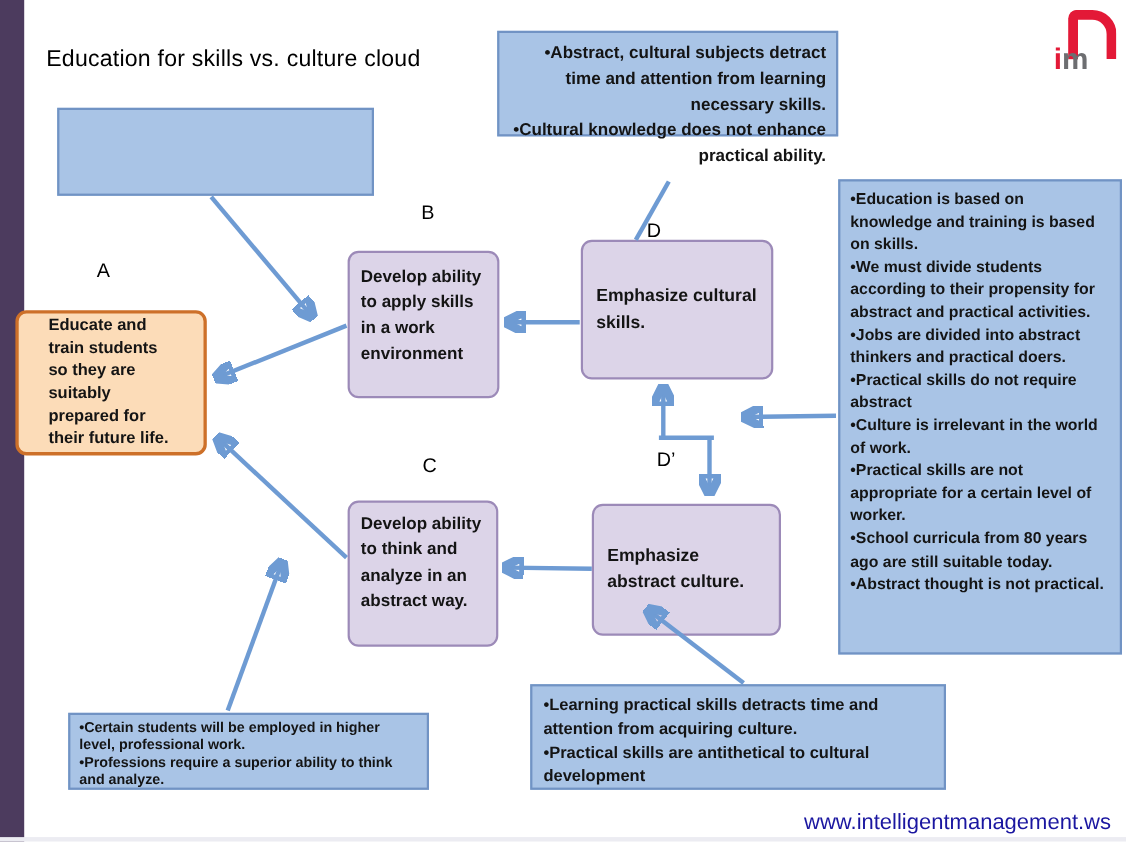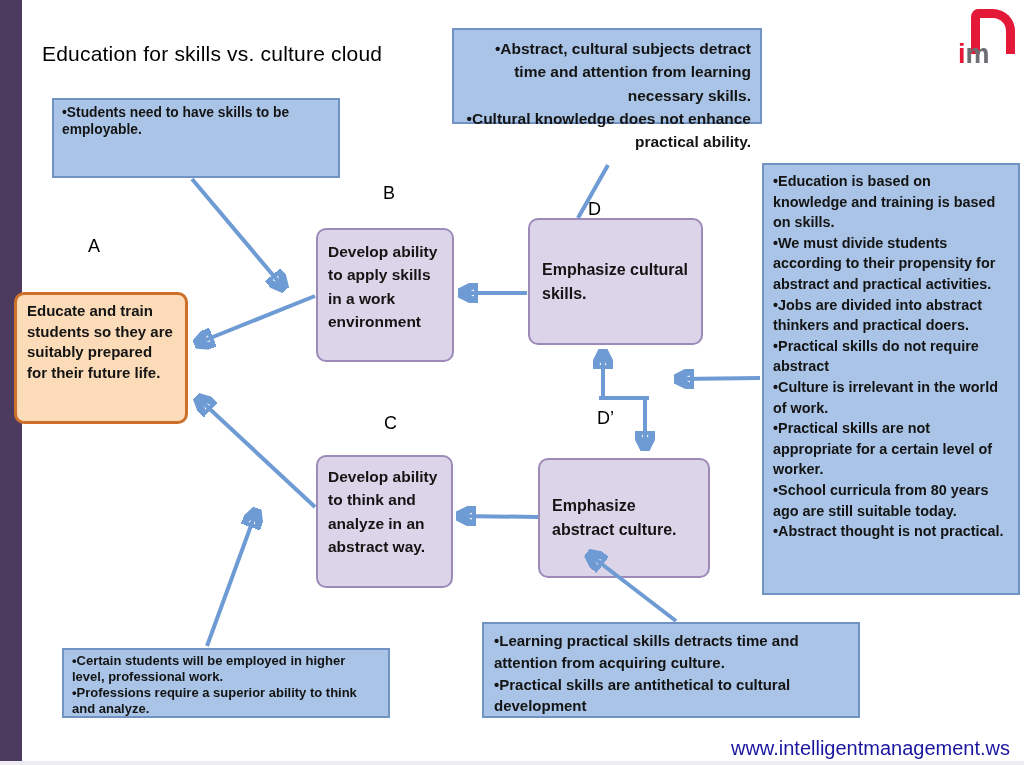--- a/index.html
+++ b/index.html
@@ -27,23 +27,23 @@
   .co-r {left:762px;top:163px;width:258px;height:432px;padding:6px 9px;font-size:14.4px;line-height:1.43;}
   .co-bl{left:62px;top:648px;width:328px;height:70px;padding:3px 8px;font-size:13px;line-height:1.23;}
   .co-bm{left:482px;top:622px;width:378px;height:96px;padding:6px 10px;font-size:15px;line-height:1.45;}
 
   
   .node{
     box-sizing:border-box;font-weight:700;color:#141414;
     display:flex;flex-direction:column;border-radius:10px;
   }
   .node-a{
-    left:14px;top:292px;width:174px;height:132px;
+    left:14px;top:282px;width:174px;height:132px;
     background:#fcdcb8;border:3px solid #cd7029;
-    padding:6px 10px;font-size:15px;line-height:1.37;
+    padding:6px 27px;font-size:15px;line-height:1.37;justify-content:center;
   }
   .node-purple{background:#dcd4e8;border:2px solid #9c8ab8;}
   .node-b{left:316px;top:228px;width:138px;height:134px;padding:10px 10px;font-size:15.5px;line-height:1.5;}
   .node-d{left:528px;top:218px;width:175px;height:127px;padding:8px 12px;font-size:16px;line-height:1.5;justify-content:center;}
   .node-c{left:316px;top:455px;width:137px;height:133px;padding:8px 10px;font-size:15.5px;line-height:1.5;}
   .node-dp{left:538px;top:458px;width:172px;height:120px;padding:8px 12px;font-size:16px;line-height:1.5;justify-content:center;}
 
   .node-label{font-size:18px;font-weight:400;color:#000;}
   .lbl-a{left:88px;top:236px;}
   .lbl-b{left:383px;top:183px;}
@@ -69,21 +69,20 @@
   .logo-m{color:#6d6e71;}
 </style>
 </head>
 <body>
 
 <div class="abs side-strip"></div>
 
 <div class="abs slide-title">Education for skills vs. culture cloud</div>
 
 <div class="abs callout co-tl">
-  <div class="bullet">Students need to have skills to be employable.</div>
 </div>
 
 <div class="abs callout co-tm">
   <div class="bullet">Abstract, cultural subjects detract time and attention from learning necessary skills.</div>
   <div class="bullet">Cultural knowledge does not enhance practical ability.</div>
 </div>
 
 <div class="abs callout co-r">
   <div class="bullet">Education is based on knowledge and training is based on skills.</div>
   <div class="bullet">We must divide students according to their propensity for abstract and practical activities.</div>

